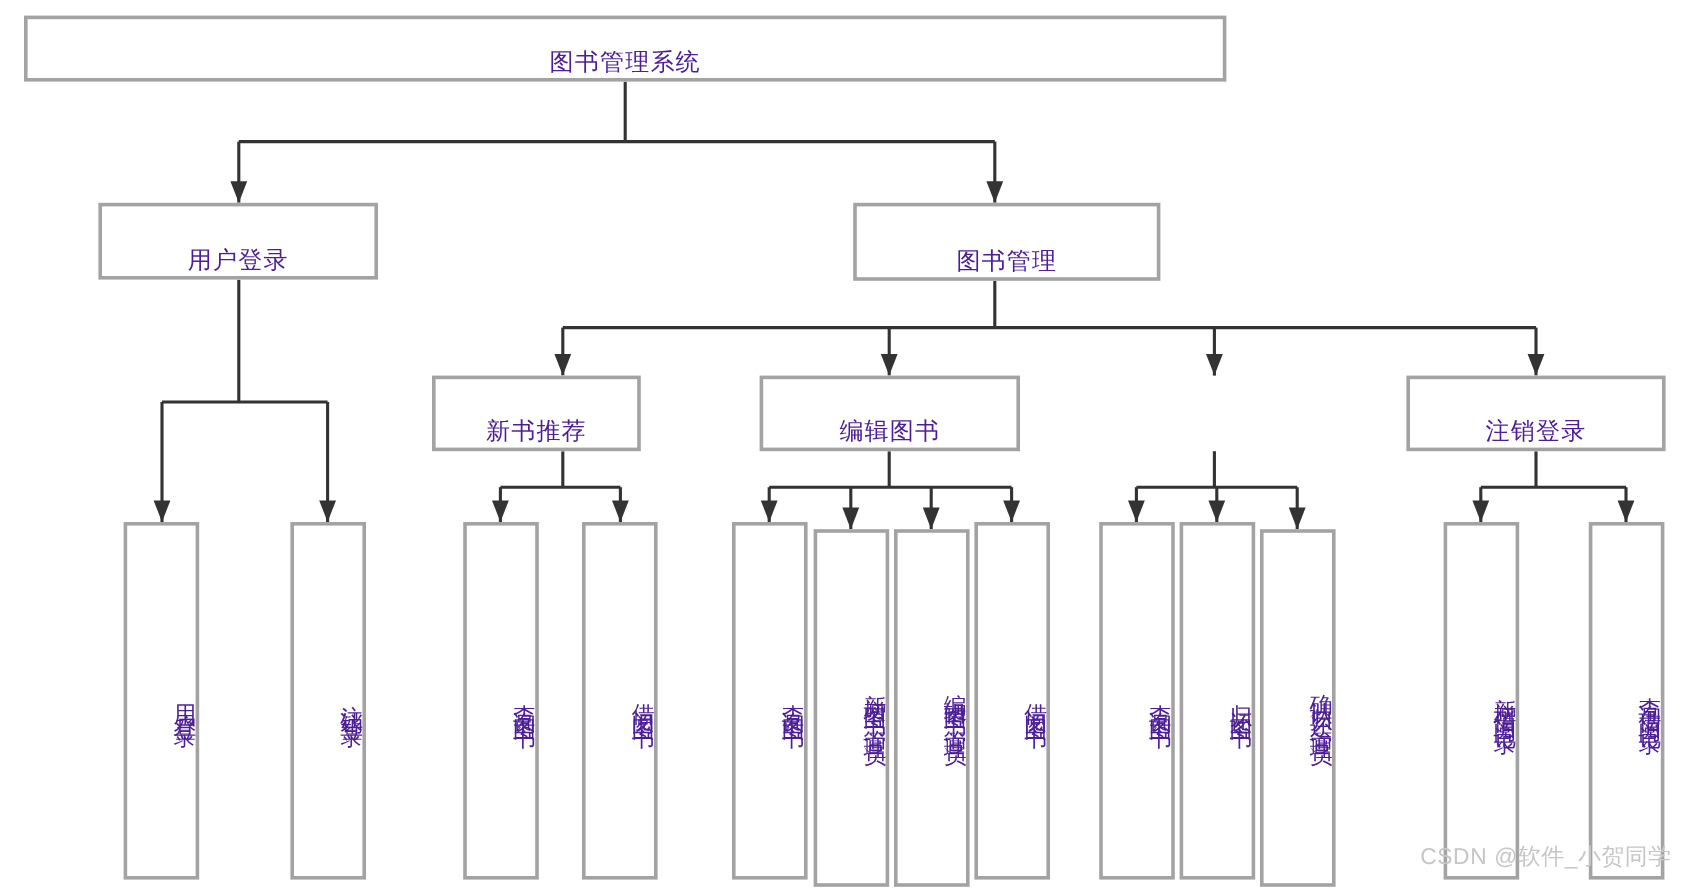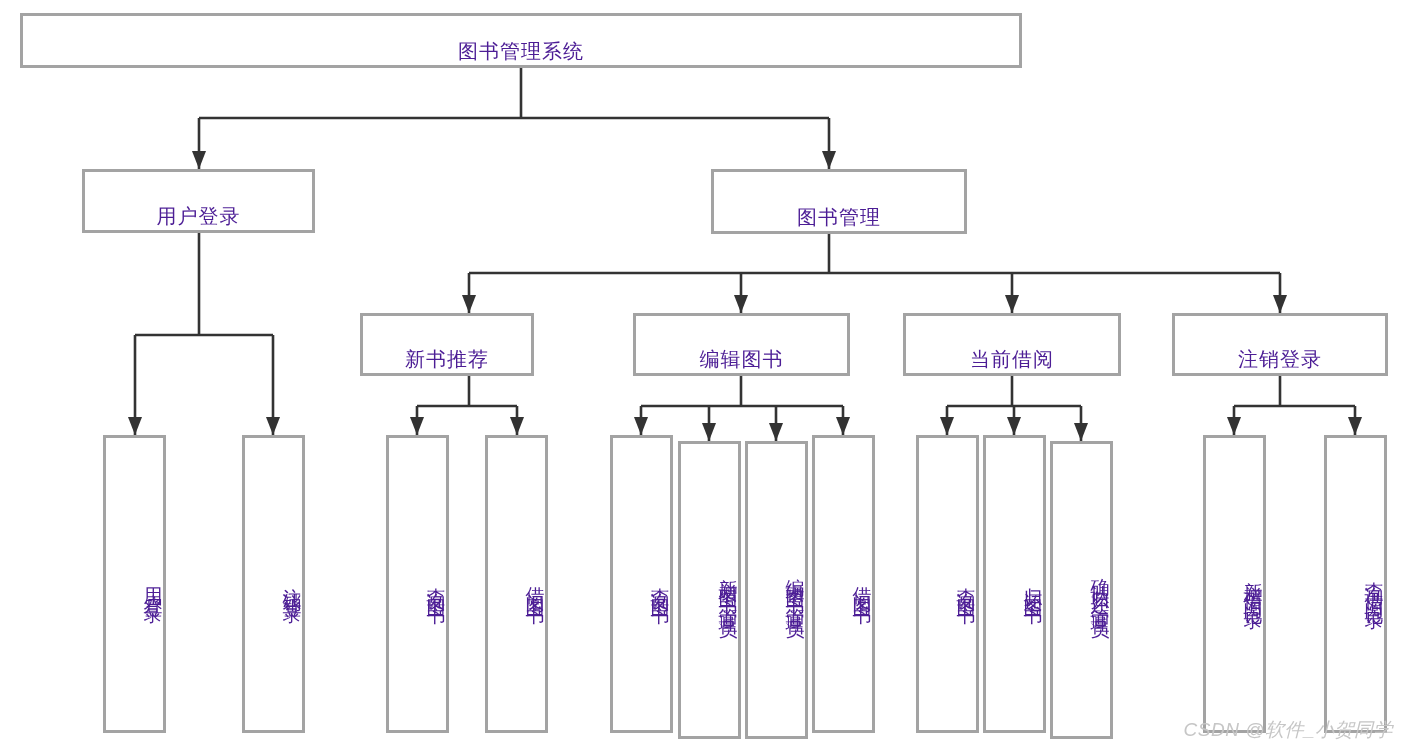--- a/index.html
+++ b/index.html
@@ -12,22 +12,22 @@
     display:flex;align-items:flex-end;justify-content:center;
     color:#4c1d95;font-size:20px;letter-spacing:1px;white-space:nowrap;
   }
   .vnode{
     writing-mode:vertical-lr;text-orientation:mixed;
     font-size:19px;letter-spacing:6px;line-height:1.05;white-space:normal;
   }
   #connector-layer{position:absolute;left:0;top:0;z-index:1;}
   .node{z-index:2;}
   #watermark{
-    position:absolute;right:12px;bottom:4px;z-index:3;
-    color:#c6c6c6;font-size:19px;letter-spacing:0.5px;font-style:italic;
+    position:absolute;right:12px;bottom:20px;z-index:3;
+    color:#c6c6c6;font-size:19px;letter-spacing:0.5px;
   }
   svg line, svg polyline{stroke:#333333;stroke-width:2.6;fill:none;}
   svg polygon{fill:#333333;stroke:none;}
 </style>
 </head>
 <body>
 
 <div id="canvas">
 
   <svg id="connector-layer" width="1405" height="747" aria-hidden="true">
@@ -102,23 +102,20 @@
   <div class="node" style="left:711px;top:169px;width:256px;height:65px;">
     <span>图书管理</span>
   </div>
 
   <div class="node" style="left:360px;top:313px;width:174px;height:63px;">
     <span>新书推荐</span>
   </div>
   <div class="node" style="left:633px;top:313px;width:217px;height:63px;">
     <span>编辑图书</span>
   </div>
-  <div class="node" style="left:903px;top:313px;width:218px;height:63px;">
-    <span>当前借阅</span>
-  </div>
   <div class="node" style="left:1172px;top:313px;width:216px;height:63px;">
     <span>注销登录</span>
   </div>
 
   <div class="node vnode" style="left:103px;top:435px;width:63px;height:298px;">
     <span>用户登录</span>
   </div>
   <div class="node vnode" style="left:242px;top:435px;width:63px;height:298px;">
     <span>注销登录</span>
   </div>

